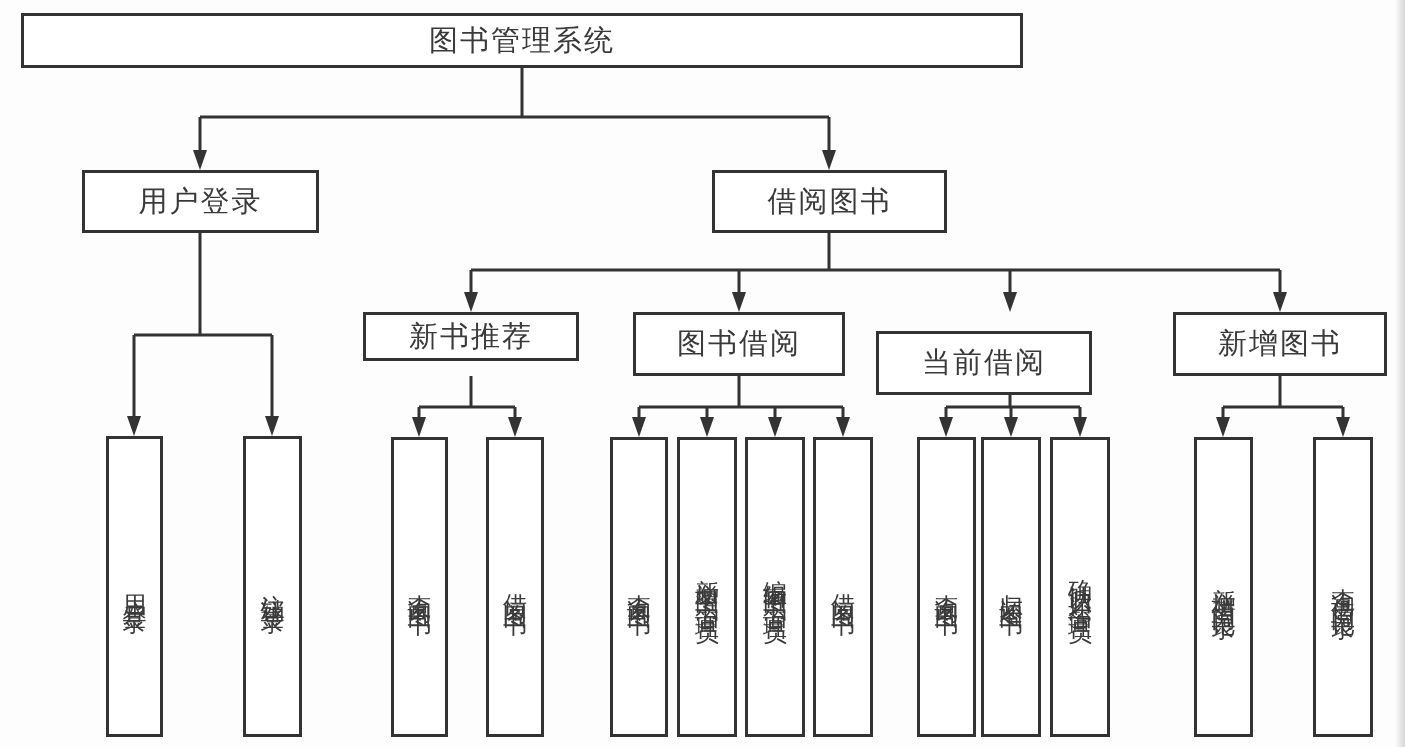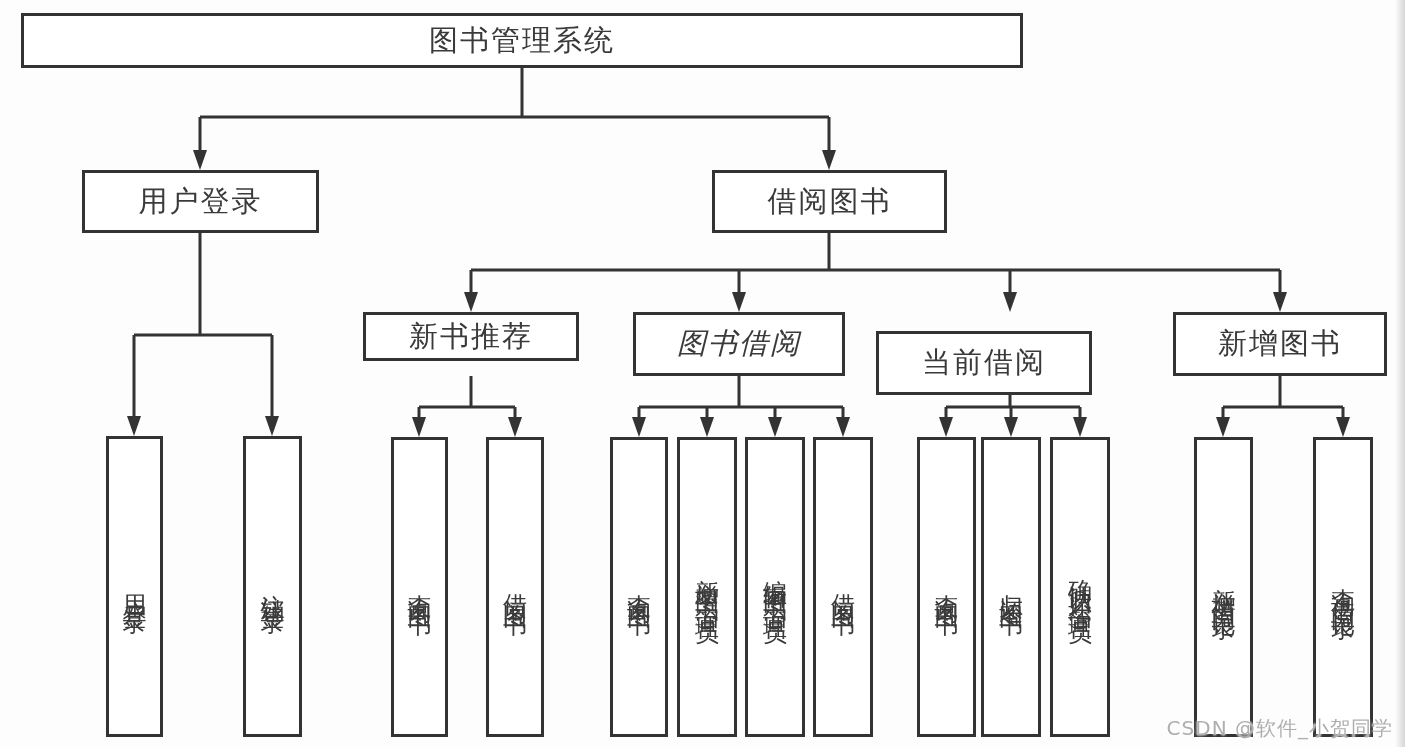--- a/index.html
+++ b/index.html
@@ -79,21 +79,21 @@
   <div class="node h-node" style="left:82px;top:170px;width:237px;height:63px;">
     <span class="label">用户登录</span>
   </div>
   <div class="node h-node" style="left:712px;top:170px;width:235px;height:63px;">
     <span class="label">借阅图书</span>
   </div>
 
   <div class="node h-node" style="left:363px;top:312px;width:216px;height:49px;">
     <span class="label">新书推荐</span>
   </div>
-  <div class="node h-node" style="left:633px;top:312px;width:212px;height:64px;font-style:italic;">
+  <div class="node h-node" style="left:633px;top:312px;width:212px;height:64px;">
     <span class="label">图书借阅</span>
   </div>
   <div class="node h-node" style="left:876px;top:312px;width:216px;height:64px;margin-top:19px;">
     <span class="label">当前借阅</span>
   </div>
   <div class="node h-node" style="left:1173px;top:312px;width:214px;height:64px;">
     <span class="label">新增图书</span>
   </div>
 
   <div class="node v-node" style="left:106px;top:436px;width:57px;height:301px;">
@@ -135,14 +135,13 @@
 
   <div class="node v-node" style="left:1194px;top:437px;width:59px;height:300px;">
     <span class="label">新增借阅记录</span>
   </div>
   <div class="node v-node" style="left:1313px;top:437px;width:60px;height:300px;">
     <span class="label">查询借阅记录</span>
   </div>
 
   <div class="edge-shade"></div>
 
-  <div class="watermark">CSDN @软件_小贺同学</div>
 </div>
 
 </body></html>

